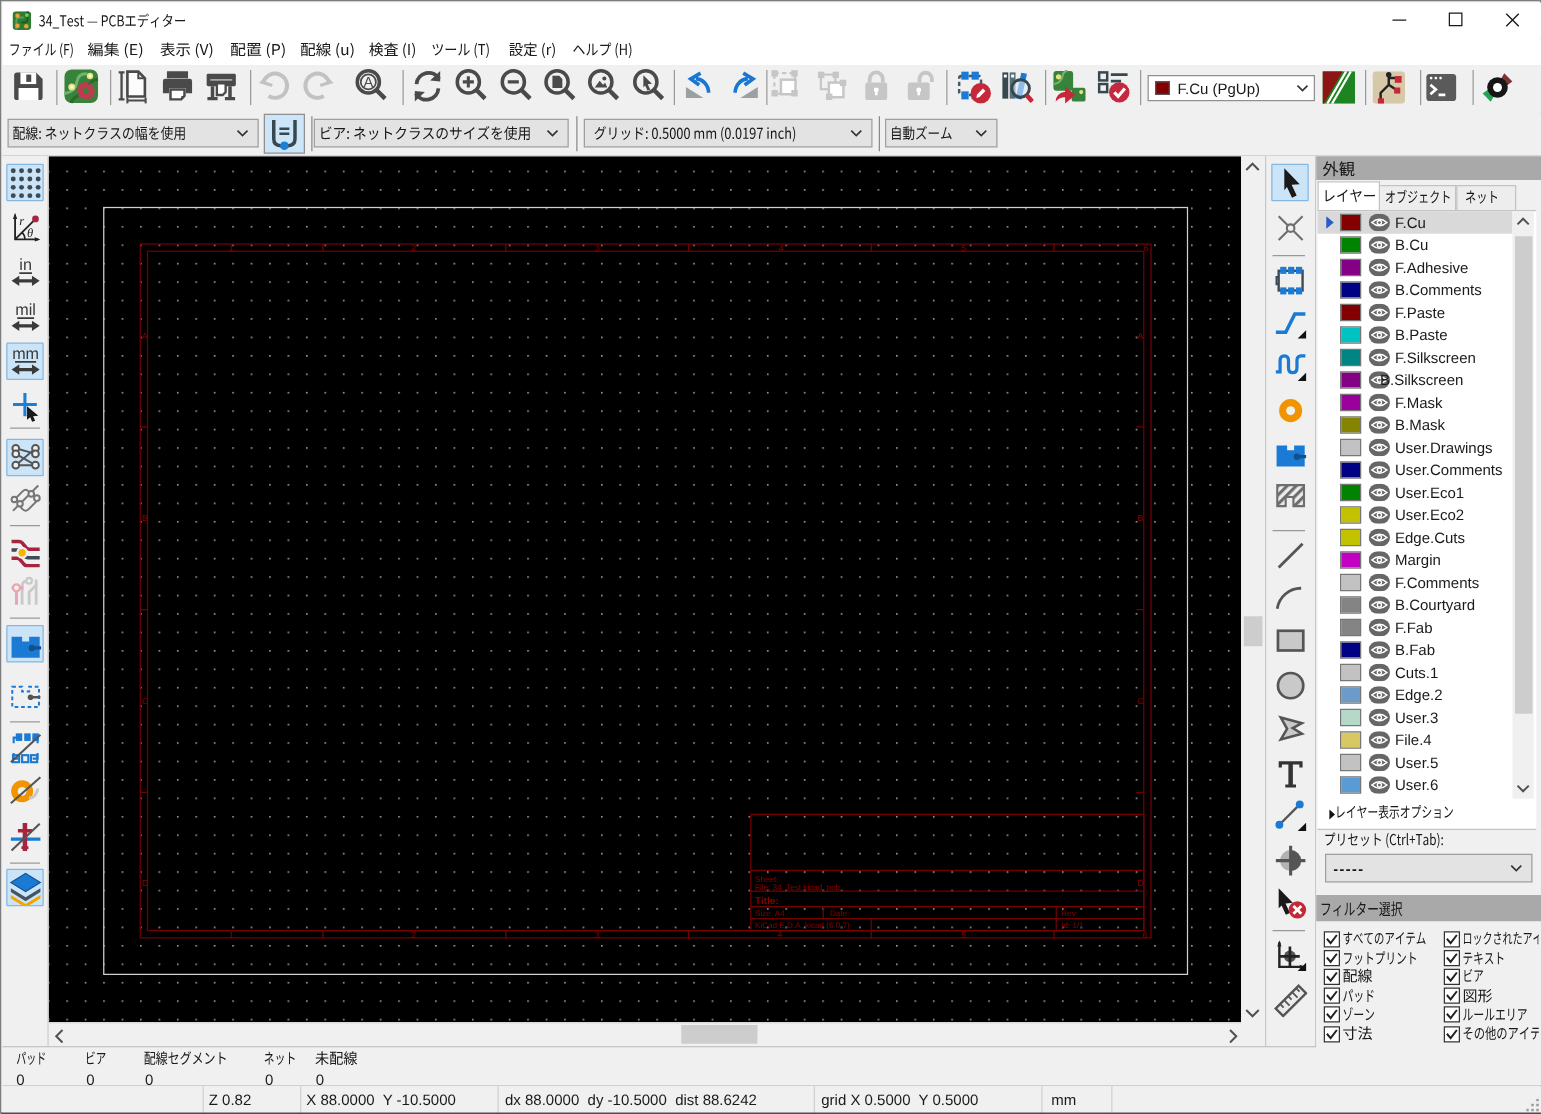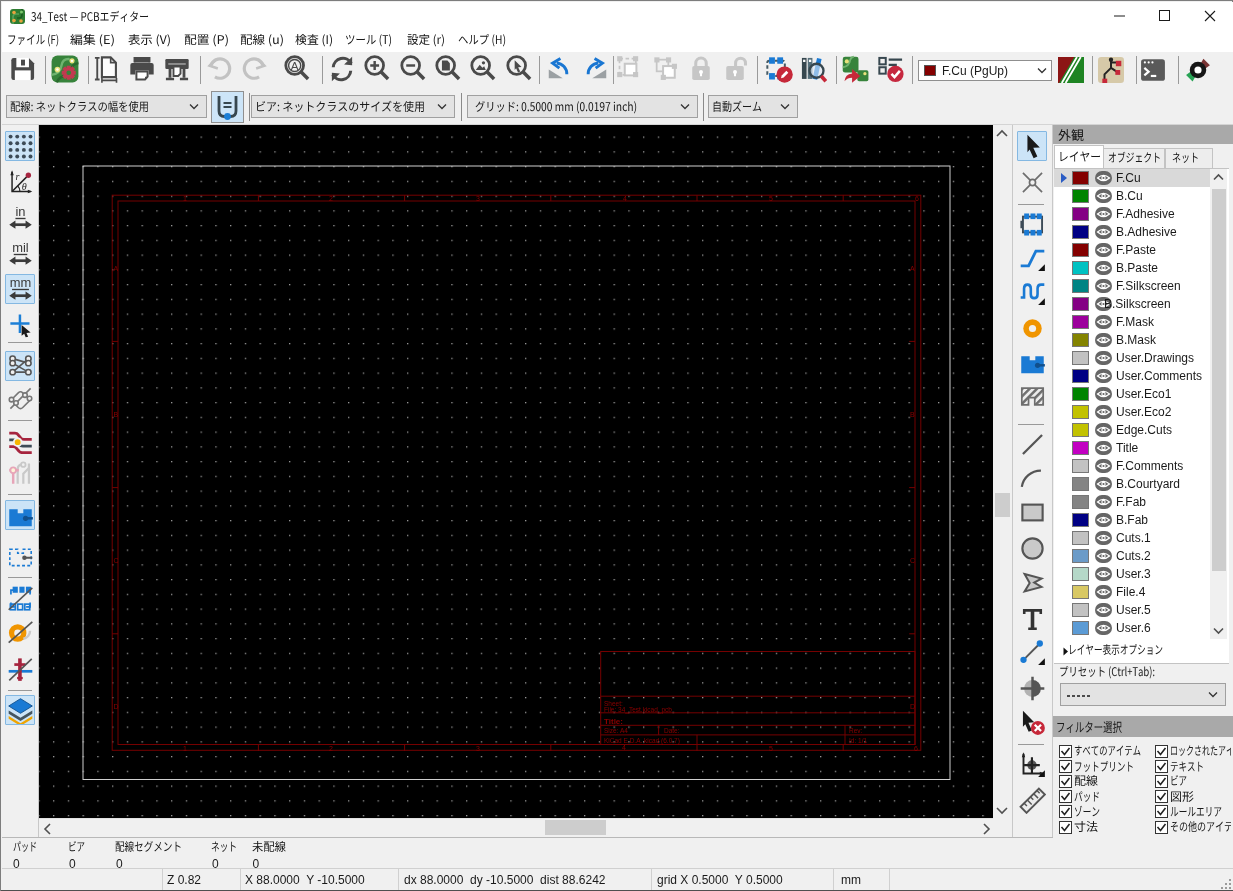--- a/index.html
+++ b/index.html
@@ -970,21 +970,21 @@
       <circle cx="8.5" cy="7" r="1.1" fill="#666"></circle>
     </svg>
 <div class="lab" style="left:1115px;top:206px">F.Adhesive</div>
 <div class="abs" style="left:1071.5px;top:225px;width:15.5px;height:11.5px;background:#000084;outline:1px solid #777"></div>
 <svg class="eye" style="left:1094px;top:224px" viewBox="0 0 17 14">
 <rect x="0" y="0" width="17" height="14" rx="7" fill="#666"></rect>
 <path d="M2.5 7 Q8.5 1.8 14.5 7 Q8.5 12.2 2.5 7 Z" fill="none" stroke="#fff" stroke-width="1.3"></path>
 <circle cx="8.5" cy="7" r="2.2" fill="#fff"></circle>
       <circle cx="8.5" cy="7" r="1.1" fill="#666"></circle>
     </svg>
-<div class="lab" style="left:1115px;top:224px">B.Adhesive</div>
+<div class="lab" style="left:1115px;top:224px">B.Comments</div>
 <div class="abs" style="left:1071.5px;top:243px;width:15.5px;height:11.5px;background:#840000;outline:1px solid #777"></div>
 <svg class="eye" style="left:1094px;top:242px" viewBox="0 0 17 14">
 <rect x="0" y="0" width="17" height="14" rx="7" fill="#666"></rect>
 <path d="M2.5 7 Q8.5 1.8 14.5 7 Q8.5 12.2 2.5 7 Z" fill="none" stroke="#fff" stroke-width="1.3"></path>
 <circle cx="8.5" cy="7" r="2.2" fill="#fff"></circle>
       <circle cx="8.5" cy="7" r="1.1" fill="#666"></circle>
     </svg>
 <div class="lab" style="left:1115px;top:242px">F.Paste</div>
 <div class="abs" style="left:1071.5px;top:261px;width:15.5px;height:11.5px;background:#00c2c2;outline:1px solid #777"></div>
 <svg class="eye" style="left:1094px;top:260px" viewBox="0 0 17 14">
@@ -1066,21 +1066,21 @@
       <circle cx="8.5" cy="7" r="1.1" fill="#666"></circle>
     </svg>
 <div class="lab" style="left:1115px;top:422px">Edge.Cuts</div>
 <div class="abs" style="left:1071.5px;top:441px;width:15.5px;height:11.5px;background:#c200c2;outline:1px solid #777"></div>
 <svg class="eye" style="left:1094px;top:440px" viewBox="0 0 17 14">
 <rect x="0" y="0" width="17" height="14" rx="7" fill="#666"></rect>
 <path d="M2.5 7 Q8.5 1.8 14.5 7 Q8.5 12.2 2.5 7 Z" fill="none" stroke="#fff" stroke-width="1.3"></path>
 <circle cx="8.5" cy="7" r="2.2" fill="#fff"></circle>
       <circle cx="8.5" cy="7" r="1.1" fill="#666"></circle>
     </svg>
-<div class="lab" style="left:1115px;top:440px">Title</div>
+<div class="lab" style="left:1115px;top:440px">Margin</div>
 <div class="abs" style="left:1071.5px;top:459px;width:15.5px;height:11.5px;background:#c2c2c2;outline:1px solid #777"></div>
 <svg class="eye" style="left:1094px;top:458px" viewBox="0 0 17 14">
 <rect x="0" y="0" width="17" height="14" rx="7" fill="#666"></rect>
 <path d="M2.5 7 Q8.5 1.8 14.5 7 Q8.5 12.2 2.5 7 Z" fill="none" stroke="#fff" stroke-width="1.3"></path>
 <circle cx="8.5" cy="7" r="2.2" fill="#fff"></circle>
       <circle cx="8.5" cy="7" r="1.1" fill="#666"></circle>
     </svg>
 <div class="lab" style="left:1115px;top:458px">F.Comments</div>
 <div class="abs" style="left:1071.5px;top:477px;width:15.5px;height:11.5px;background:#848484;outline:1px solid #777"></div>
 <svg class="eye" style="left:1094px;top:476px" viewBox="0 0 17 14">
@@ -1114,21 +1114,21 @@
       <circle cx="8.5" cy="7" r="1.1" fill="#666"></circle>
     </svg>
 <div class="lab" style="left:1115px;top:530px">Cuts.1</div>
 <div class="abs" style="left:1071.5px;top:549px;width:15.5px;height:11.5px;background:#6b9bc8;outline:1px solid #777"></div>
 <svg class="eye" style="left:1094px;top:548px" viewBox="0 0 17 14">
 <rect x="0" y="0" width="17" height="14" rx="7" fill="#666"></rect>
 <path d="M2.5 7 Q8.5 1.8 14.5 7 Q8.5 12.2 2.5 7 Z" fill="none" stroke="#fff" stroke-width="1.3"></path>
 <circle cx="8.5" cy="7" r="2.2" fill="#fff"></circle>
       <circle cx="8.5" cy="7" r="1.1" fill="#666"></circle>
     </svg>
-<div class="lab" style="left:1115px;top:548px">Cuts.2</div>
+<div class="lab" style="left:1115px;top:548px">Edge.2</div>
 <div class="abs" style="left:1071.5px;top:567px;width:15.5px;height:11.5px;background:#b5d8c8;outline:1px solid #777"></div>
 <svg class="eye" style="left:1094px;top:566px" viewBox="0 0 17 14">
 <rect x="0" y="0" width="17" height="14" rx="7" fill="#666"></rect>
 <path d="M2.5 7 Q8.5 1.8 14.5 7 Q8.5 12.2 2.5 7 Z" fill="none" stroke="#fff" stroke-width="1.3"></path>
 <circle cx="8.5" cy="7" r="2.2" fill="#fff"></circle>
       <circle cx="8.5" cy="7" r="1.1" fill="#666"></circle>
     </svg>
 <div class="lab" style="left:1115px;top:566px">User.3</div>
 <div class="abs" style="left:1071.5px;top:585px;width:15.5px;height:11.5px;background:#d8c864;outline:1px solid #777"></div>
 <svg class="eye" style="left:1094px;top:584px" viewBox="0 0 17 14">

